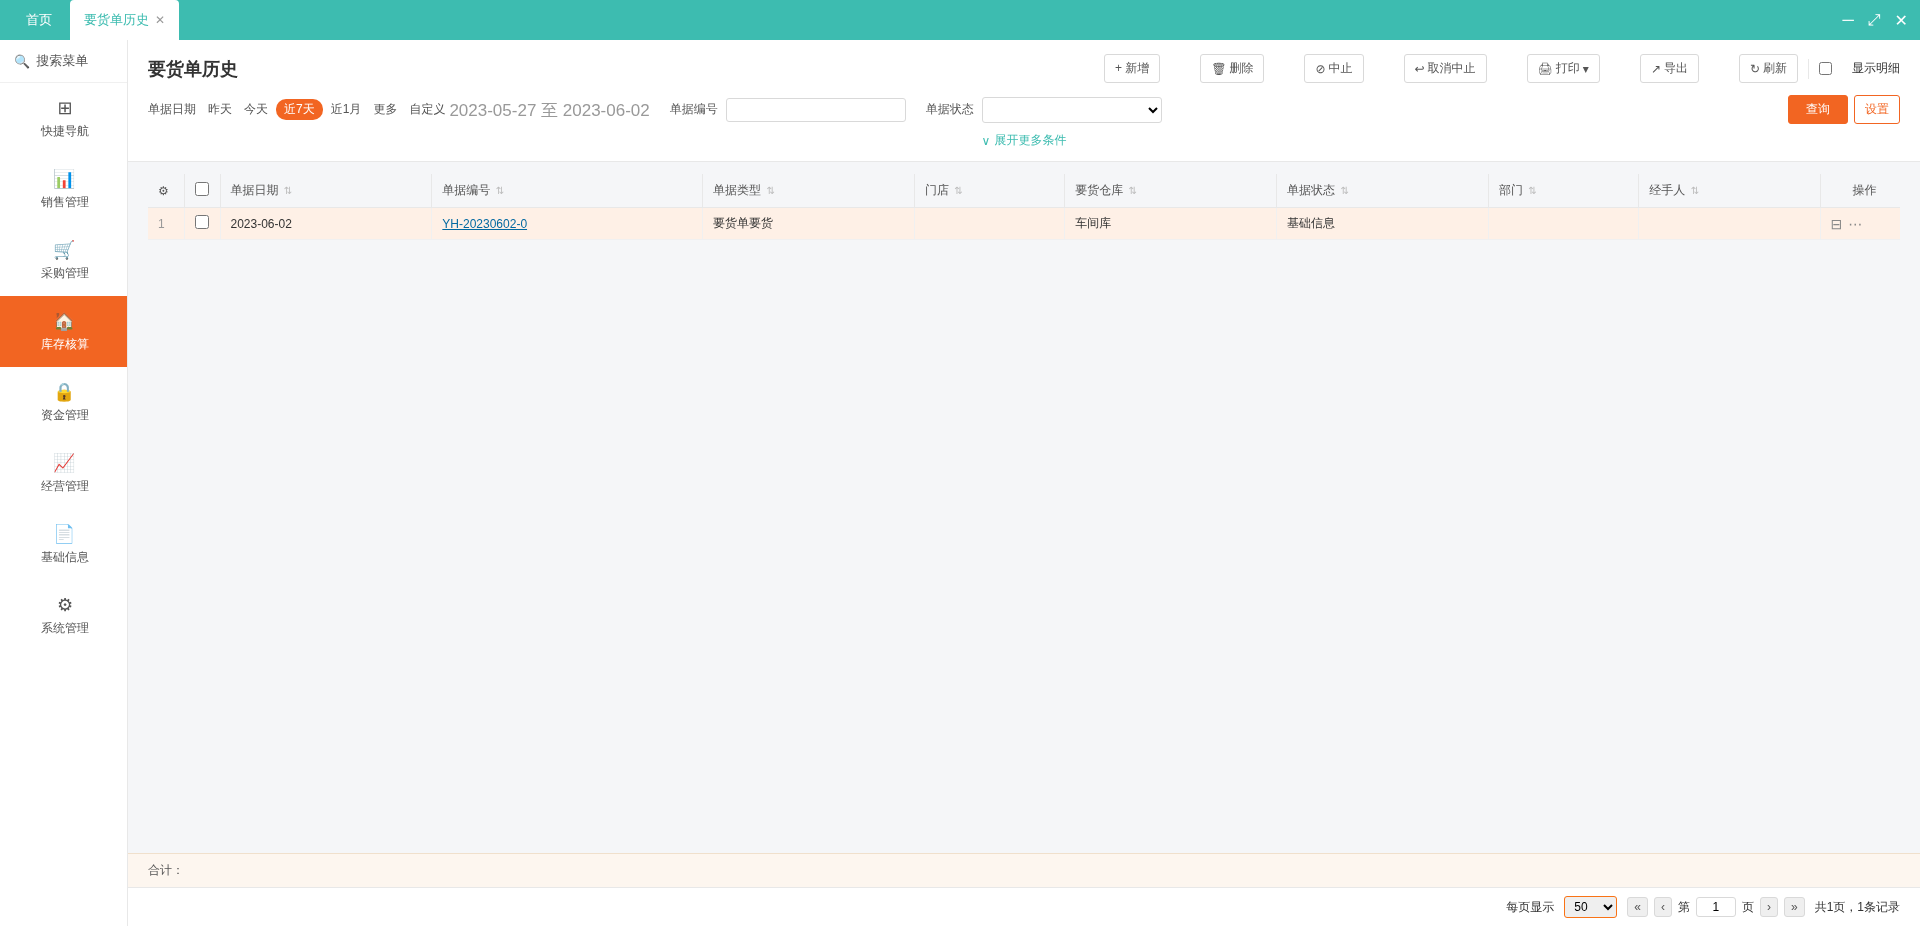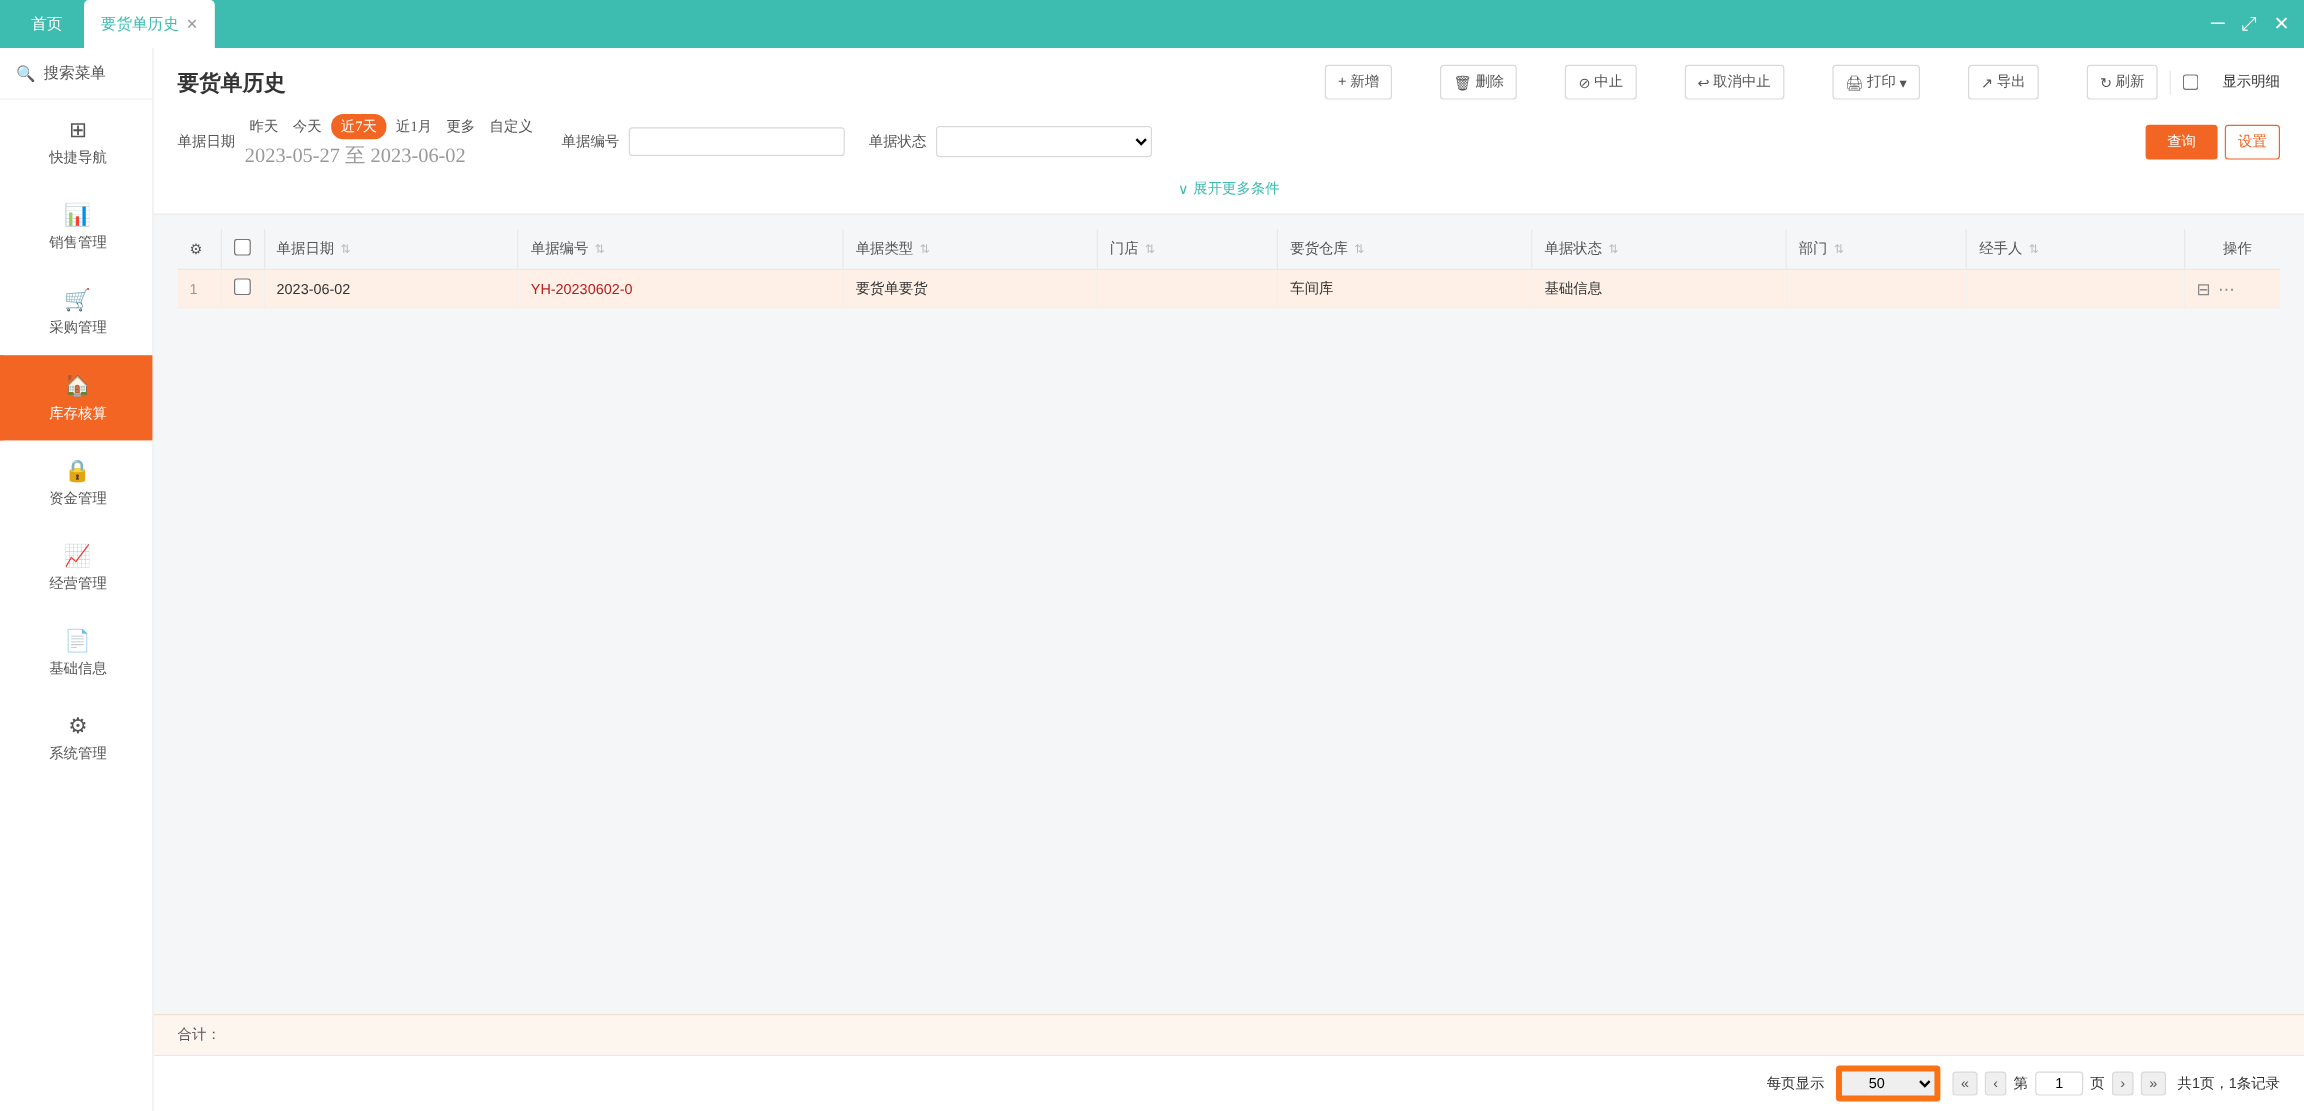--- a/index.html
+++ b/index.html
@@ -54,30 +54,30 @@
     
     .table-area { flex: 1; overflow: auto; padding: 0 20px; background: #f5f6f8; }
     .data-table { width: 100%; border-collapse: collapse; background: #fff; margin-top: 12px; font-size: 12px; }
     .data-table thead tr { background: #f5f6f8; }
     .data-table thead th { padding: 8px 10px; text-align: left; border-bottom: 1px solid #e8e8e8; border-right: 1px solid #e8e8e8; color: #555; font-weight: normal; white-space: nowrap; cursor: pointer; }
     .data-table thead th:last-child { border-right: none; padding-left: 32px; }
     .data-table tbody tr { border-bottom: 1px solid #f0f0f0; }
     .data-table tbody tr.selected { background: #fef0e6; }
     .data-table tbody td { padding: 7px 10px; border-right: 1px solid #f0f0f0; white-space: nowrap; }
     .data-table tbody td:last-child { border-right: none; }
-    .link-text { color: #b91c1c; cursor: pointer; }
+    .link-text { color: #0369a1; cursor: pointer; text-decoration: underline; }
     .row-number { color: #999; }
     .col-sort { font-size: 10px; color: #bbb; margin-left: 2px; }
     .ops-icons { display: flex; gap: 6px; align-items: center; }
     .ops-icon { cursor: pointer; color: #888; font-size: 14px; }
 
     
     .table-footer { background: #fdf6ef; border-top: 1px solid #f0e0cc; padding: 8px 20px; font-size: 12px; color: #555; flex-shrink: 0; }
     .pagination-area { background: #fff; border-top: 1px solid #e8e8e8; padding: 8px 20px; display: flex; align-items: center; justify-content: flex-end; gap: 10px; font-size: 12px; flex-shrink: 0; }
-    .page-size-select { border: 5px solid #f97316; border-radius: 3px; padding: 2px 18px; font-size: 12px; }
+    .page-size-select { border: 1px solid #f97316; border-radius: 3px; padding: 2px 5px; font-size: 12px; }
     .page-nav { display: flex; align-items: center; gap: 6px; }
     .page-nav-btn { cursor: pointer; color: #555; font-size: 12px; padding: 2px 6px; border: 1px solid #d9d9d9; border-radius: 3px; }
     .page-input { border: 1px solid #d9d9d9; border-radius: 3px; padding: 2px 6px; font-size: 12px; width: 40px; text-align: center; }
 
     .checkbox { width: 14px; height: 14px; cursor: pointer; }
   </style>
 </head>
 <body>
 
 <div class="top-bar">
@@ -172,21 +172,21 @@
             <input type="checkbox" style="cursor: pointer;">
             <span>显示明细</span>
           </label>
         </div>
       </div>
 
       <div class="filter-area" style="padding: 0 0 12px 0; background:transparent; border:none;">
         <div class="filter-row">
           <div class="filter-item">
             <span class="filter-label">单据日期</span>
-            <div style="display:flex;flex-direction:column;font-family:Liberation Serif, serif;">
+            <div style="display:flex;">
               <div class="date-shortcuts">
                 <span class="date-btn">昨天</span>
                 <span class="date-btn">今天</span>
                 <span class="date-btn active">近7天</span>
                 <span class="date-btn">近1月</span>
                 <span class="date-btn">更多</span>
                 <span class="date-btn">自定义</span>
               </div>
               <div class="date-range">2023-05-27 至 2023-06-02</div>
             </div>

